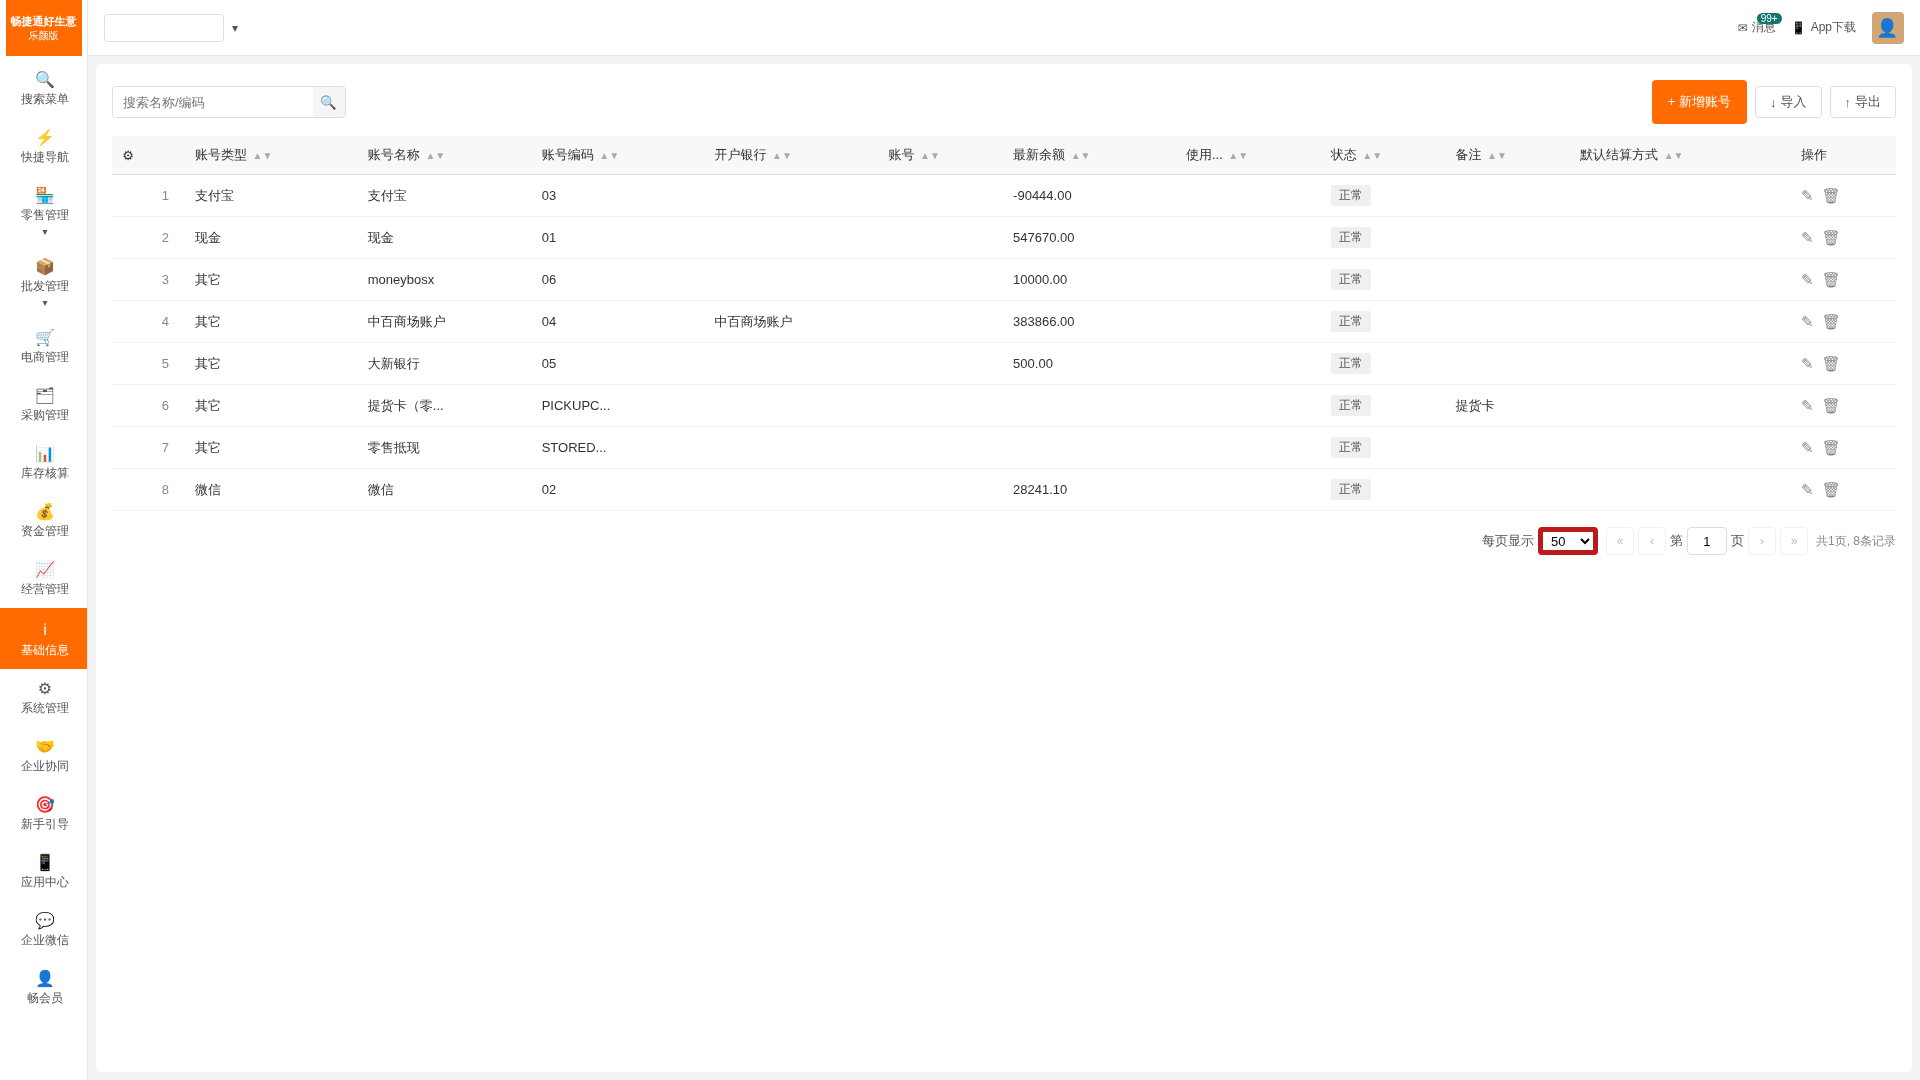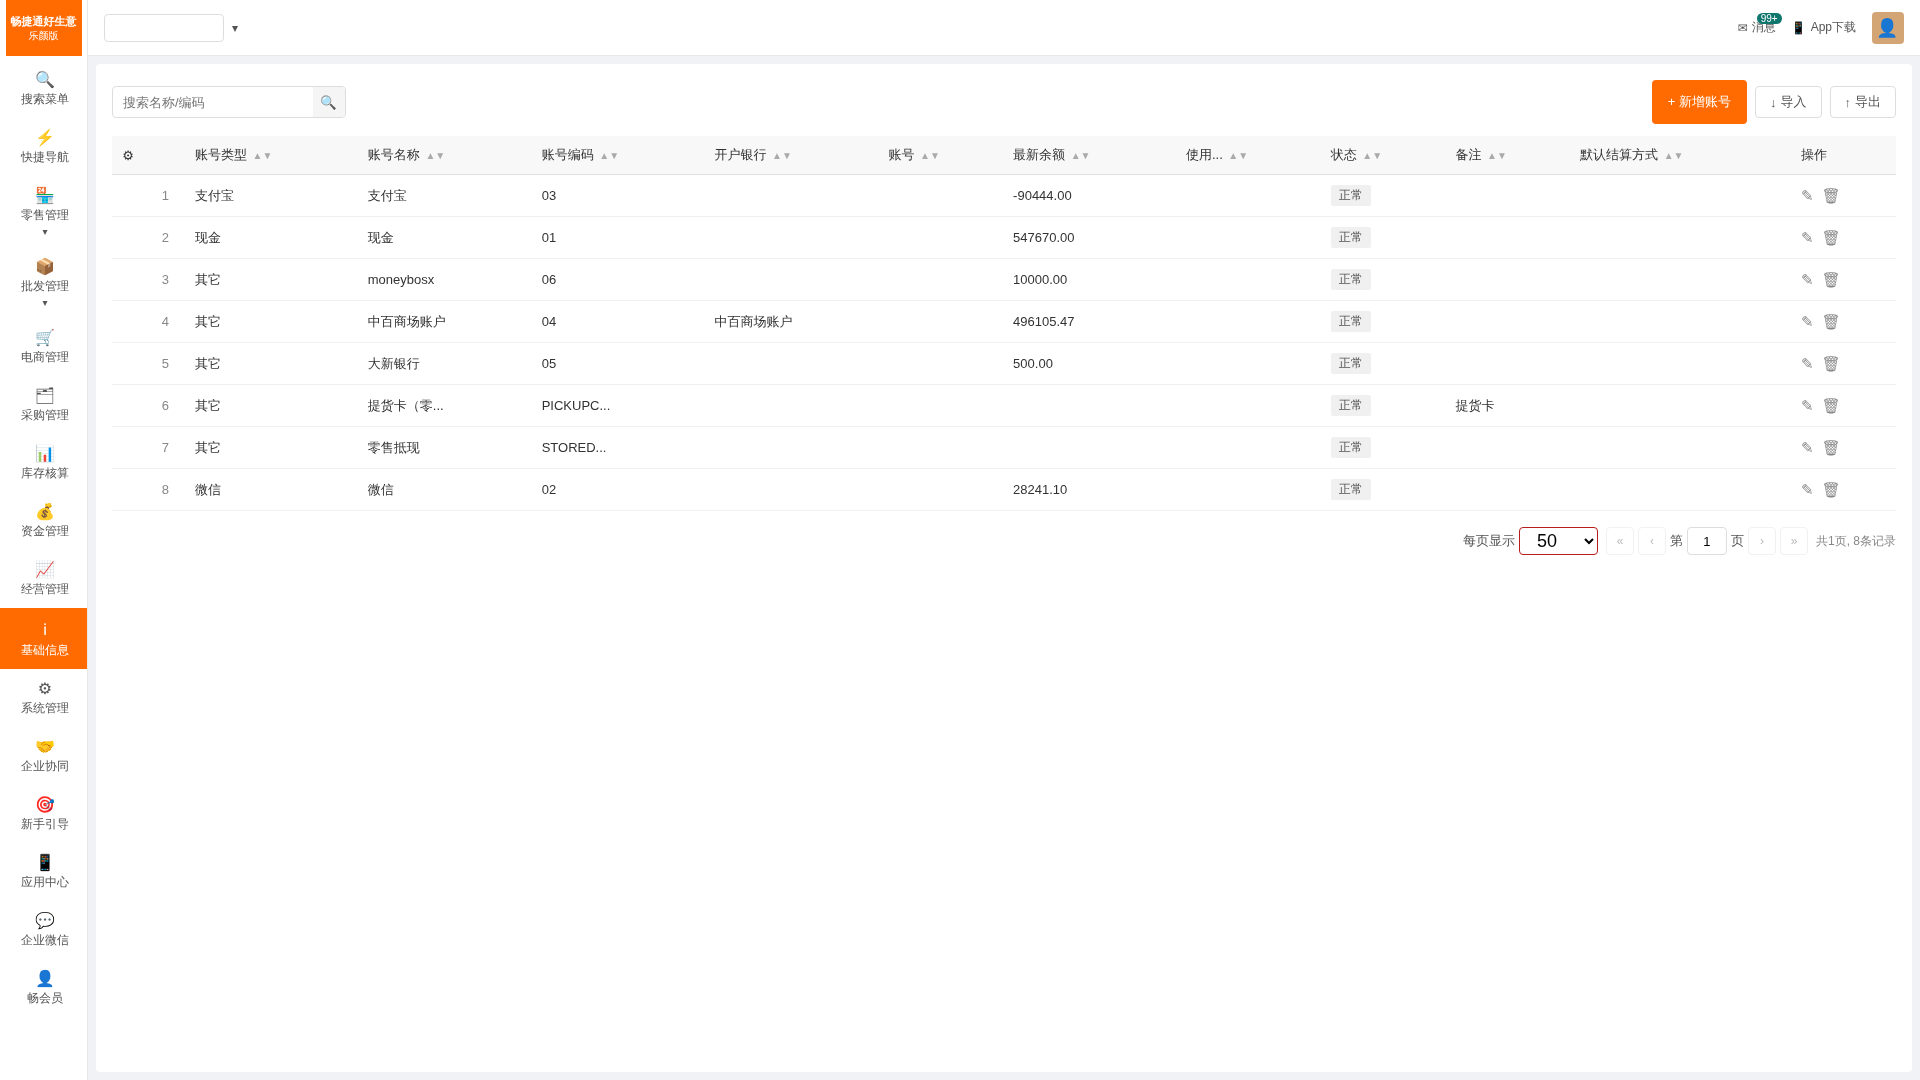--- a/index.html
+++ b/index.html
@@ -329,24 +329,24 @@
       font-size: 13px;
       color: #555;
     }
     .page-size-select {
       display: flex;
       align-items: center;
       gap: 4px;
     }
     .select-box {
       height: 28px;
-      border: 1px solid #b91c1c;
-      border-radius: 4px;
-      padding: 0 13px;
-      font-size: 18px;
+      border: 5px solid #b91c1c;
+      border-radius: 4px;
+      padding: 0 4px;
+      font-size: 13px;
       cursor: pointer;
       background: #fff;
     }
     .page-nav {
       display: flex;
       align-items: center;
       gap: 4px;
     }
     .page-btn {
       width: 28px;
@@ -580,21 +580,21 @@
       </td>
     </tr>
             <tr>
       <td></td>
       <td class="row-num">4</td>
       <td>其它</td>
       <td>中百商场账户</td>
       <td>04</td>
       <td>中百商场账户</td>
       <td></td>
-      <td>496105.47</td>
+      <td>383866.00</td>
       <td></td>
       <td><span class="status-badge">正常</span></td>
       <td></td>
       <td></td>
       <td>
         <div class="action-btns">
           <span class="action-icon" title="编辑">✎</span>
           <span class="action-icon" title="删除">🗑</span>
         </div>
       </td>

